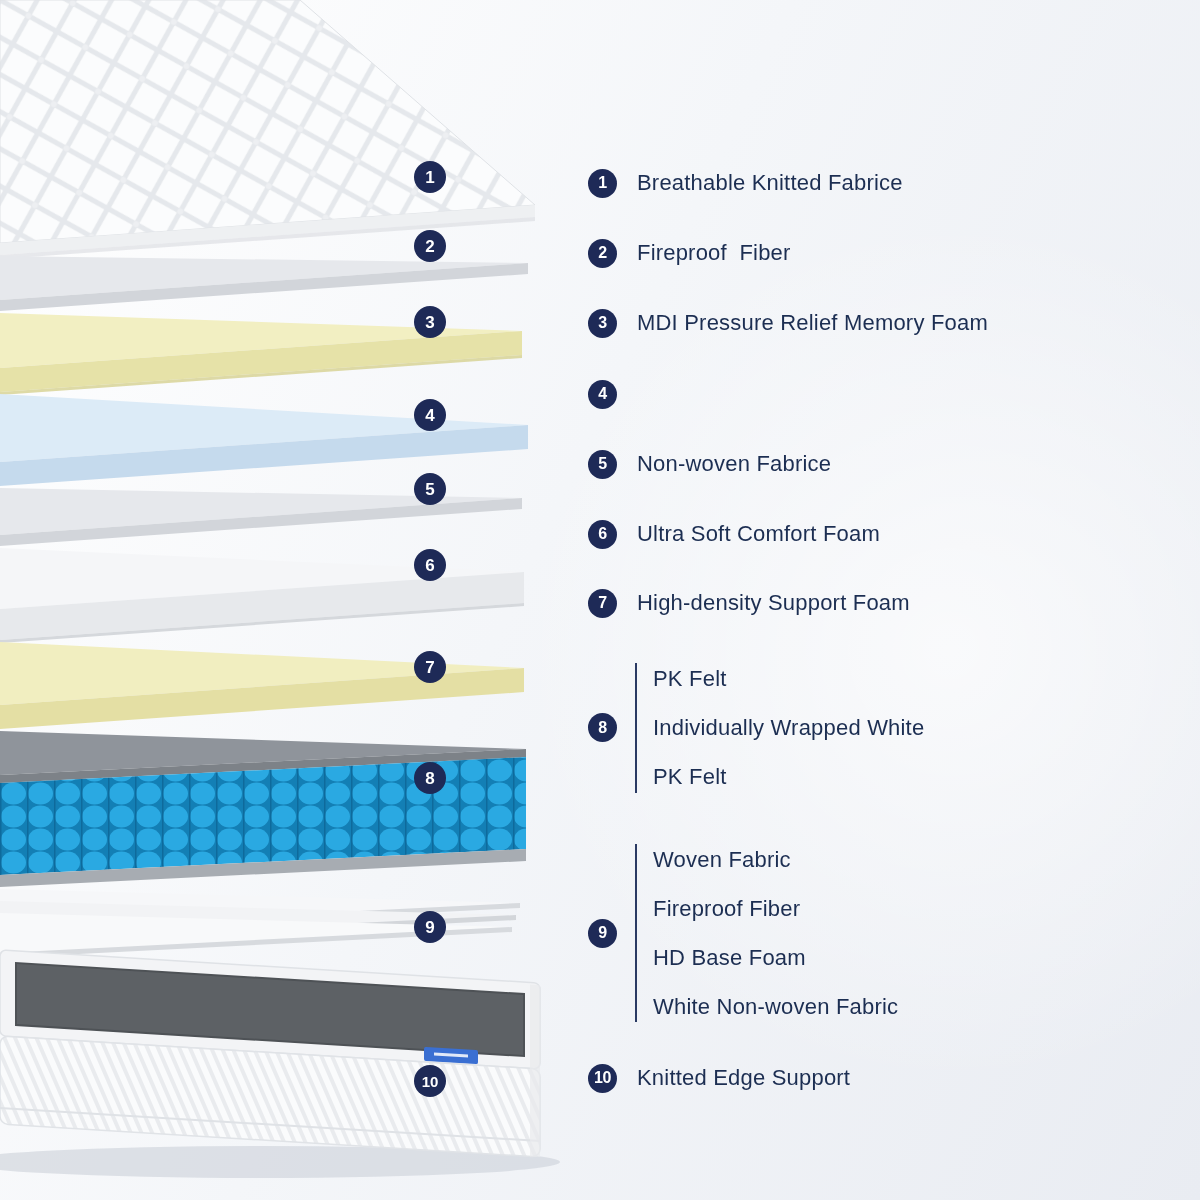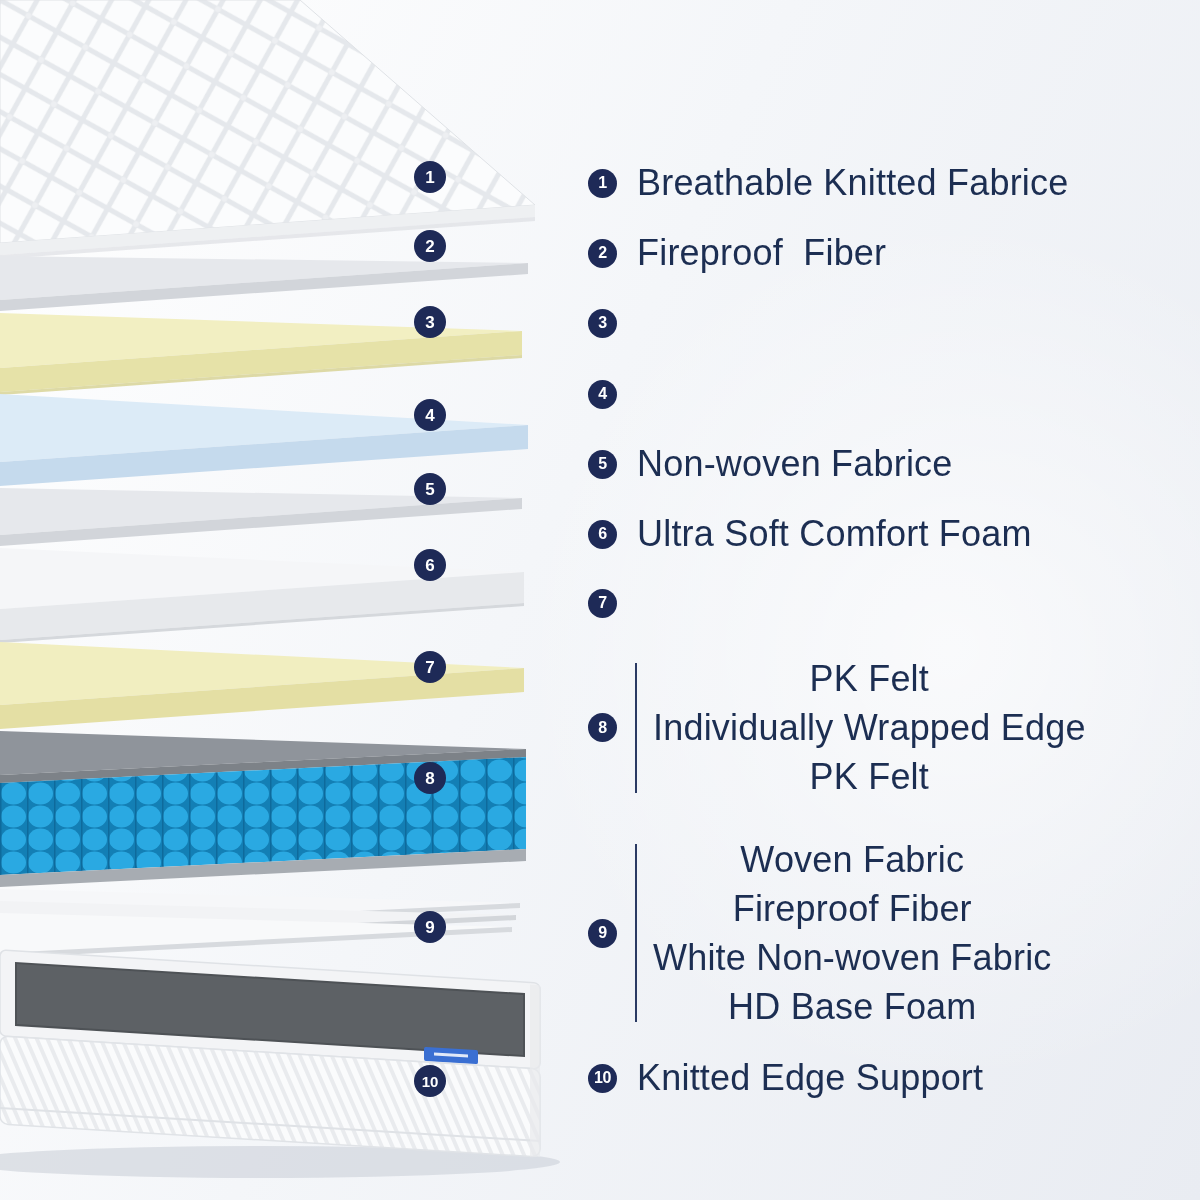--- a/index.html
+++ b/index.html
@@ -17,24 +17,24 @@
   
   .legend{position:absolute;left:588px;top:0;width:600px;height:1200px;}
   .lrow{position:absolute;display:flex;align-items:center;gap:20px;height:40px;}
   .lrow.group{height:auto;gap:16px;}
   .lb{
     width:29px;height:29px;border-radius:50%;background:#1e2a57;color:#ffffff;
     font-size:16px;font-weight:700;display:flex;align-items:center;justify-content:center;
     flex:0 0 auto;letter-spacing:-0.5px;
   }
   .lbl{
-    font-size:36px;color:#1c2e52;white-space:pre;letter-spacing:0.2px;
+    font-size:22px;color:#1c2e52;white-space:pre;letter-spacing:0.2px;
   }
   .divider{width:2px;background:#2a3a63;flex:0 0 auto;margin-left:2px;}
-  .glines{display:flex;flex-direction:column;align-items:center;}
+  .glines{display:flex;flex-direction:column;}
   .glines .lbl{line-height:49px;}
 </style>
 </head>
 <body>
 
 <div class="canvas">
   <div class="bg-wave"></div>
 
   <svg class="diagram-svg" width="565" height="1200" viewBox="0 0 565 1200">
     <defs>
@@ -170,58 +170,60 @@
       <span class="lbl">Breathable Knitted Fabrice</span>
     </div>
 
     <div class="lrow" style="top:233px">
       <span class="lb">2</span>
       <span class="lbl">Fireproof  Fiber</span>
     </div>
 
     <div class="lrow" style="top:303px">
       <span class="lb">3</span>
+      <span class="lbl">MDI Pressure Relief Memory Foam</span>
     </div>
 
     <div class="lrow" style="top:374px">
       <span class="lb">4</span>
     </div>
 
     <div class="lrow" style="top:444px">
       <span class="lb">5</span>
       <span class="lbl">Non-woven Fabrice</span>
     </div>
 
     <div class="lrow" style="top:514px">
       <span class="lb">6</span>
       <span class="lbl">Ultra Soft Comfort Foam</span>
     </div>
 
     <div class="lrow" style="top:583px">
       <span class="lb">7</span>
+      <span class="lbl">High-density Support Foam</span>
     </div>
 
     <div class="lrow group" style="top:654px">
       <span class="lb">8</span>
       <span class="divider" style="height:130px"></span>
       <div class="glines">
         <div class="lbl">PK Felt</div>
-        <div class="lbl">Individually Wrapped Edge</div>
+        <div class="lbl">Individually Wrapped White</div>
         <div class="lbl">PK Felt</div>
       </div>
     </div>
 
     <div class="lrow group" style="top:835px">
       <span class="lb">9</span>
       <span class="divider" style="height:178px"></span>
       <div class="glines">
         <div class="lbl">Woven Fabric</div>
         <div class="lbl">Fireproof Fiber</div>
+        <div class="lbl">HD Base Foam</div>
         <div class="lbl">White Non-woven Fabric</div>
-        <div class="lbl">HD Base Foam</div>
       </div>
     </div>
 
     <div class="lrow" style="top:1058px">
       <span class="lb">10</span>
       <span class="lbl">Knitted Edge Support</span>
     </div>
 
   </div>
 </div>

